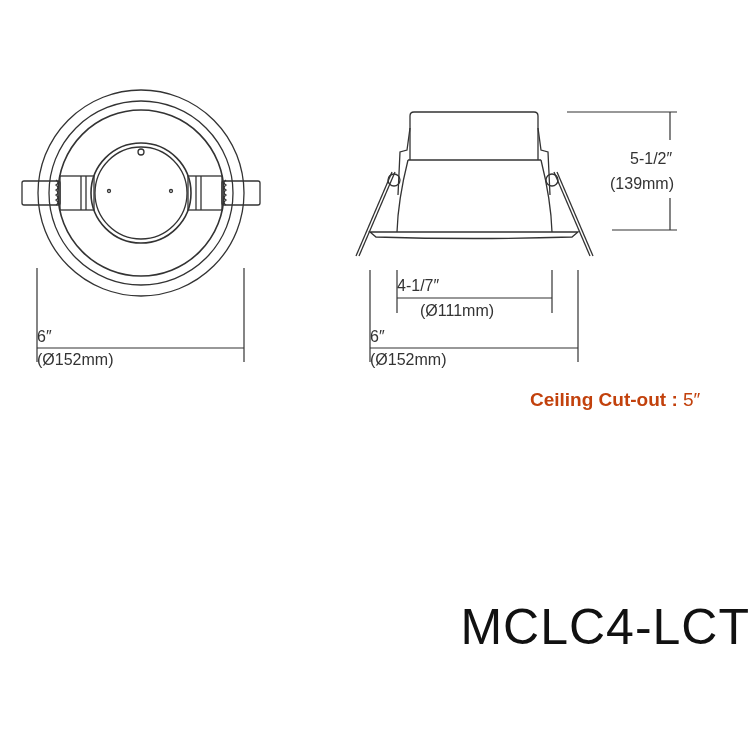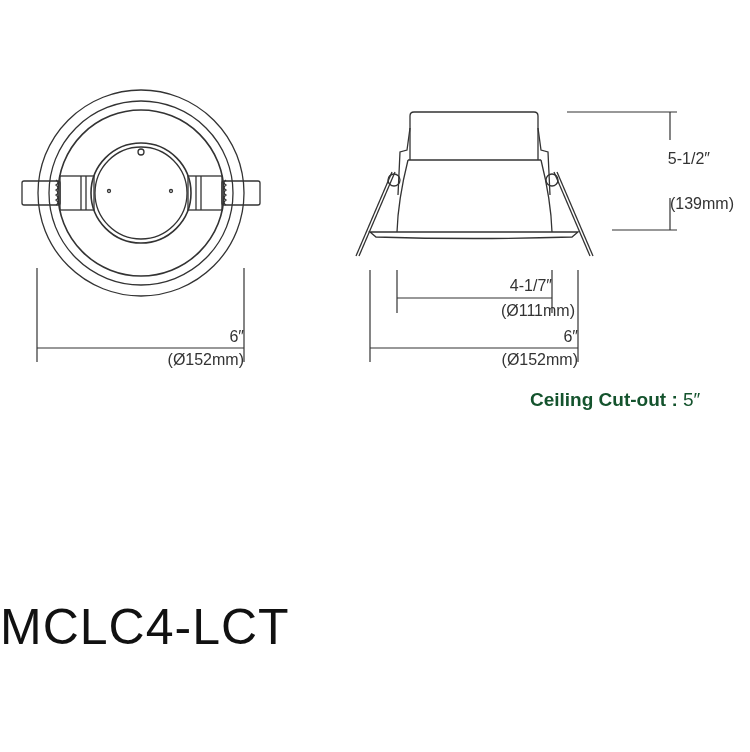--- a/index.html
+++ b/index.html
@@ -1,21 +1,21 @@
 <!DOCTYPE html>
 <html><head>
 <meta charset="utf-8">
 <style>
   html, body { margin:0; padding:0; background:#ffffff; }
   body { width:750px; height:752px; position:relative; overflow:hidden; font-family:"Liberation Sans", sans-serif; color:#222; }
-  .dimtxt { position:absolute; font-size:16px; color:#333; text-align:right; white-space:nowrap; line-height:18px; }
+  .dimtxt { position:absolute; font-size:16px; color:#333; text-align:left; white-space:nowrap; line-height:18px; }
   svg { position:absolute; left:0; top:0; }
-  .cutout { position:absolute; left:530px; top:389px; font-size:19px; white-space:nowrap; color:#14532d; }
+  .cutout { position:absolute; left:530px; top:389px; font-size:19px; white-space:nowrap; color:#c2410c; }
   .cutout b { font-weight:700; }
-  .model { position:absolute; left:0; width:750px; top:598px; text-align:left; font-size:50px; color:#111; letter-spacing:1px; }
+  .model { position:absolute; left:0; width:750px; top:598px; text-align:right; font-size:50px; color:#111; letter-spacing:1px; }
 </style>
 </head>
 <body>
 
 <svg width="750" height="752" viewBox="0 0 750 752">
   <g fill="none" stroke="#333" stroke-width="1.3">
 
     <circle cx="141" cy="193" r="103"></circle>
     <circle cx="141" cy="193" r="92"></circle>
     <circle cx="141" cy="193" r="83" stroke-width="1.6"></circle>
@@ -77,21 +77,21 @@
     <line x1="370" y1="270" x2="370" y2="362"></line>
     <line x1="578" y1="270" x2="578" y2="362"></line>
     <line x1="370" y1="348" x2="578" y2="348"></line>
   </g>
 </svg>
 
 <div class="dimtxt" style="left:37px;width:207px;top:328px;">6″</div>
 <div class="dimtxt" style="left:37px;width:207px;top:351px;">(Ø152mm)</div>
 
 <div class="dimtxt" style="left:630px;width:80px;top:150px;">5-1/2″</div>
-<div class="dimtxt" style="left:654px;width:80px;top:175px;margin-top:20px;">(139mm)</div>
+<div class="dimtxt" style="left:610px;width:80px;top:175px;">(139mm)</div>
 
 <div class="dimtxt" style="left:397px;width:155px;top:277px;">4-1/7″</div>
 <div class="dimtxt" style="left:420px;width:155px;top:302px;">(Ø111mm)</div>
 
 <div class="dimtxt" style="left:370px;width:208px;top:328px;">6″</div>
 <div class="dimtxt" style="left:370px;width:208px;top:351px;">(Ø152mm)</div>
 
 <div class="cutout">
   <b>Ceiling Cut-out :</b>
   <span>5″</span>

